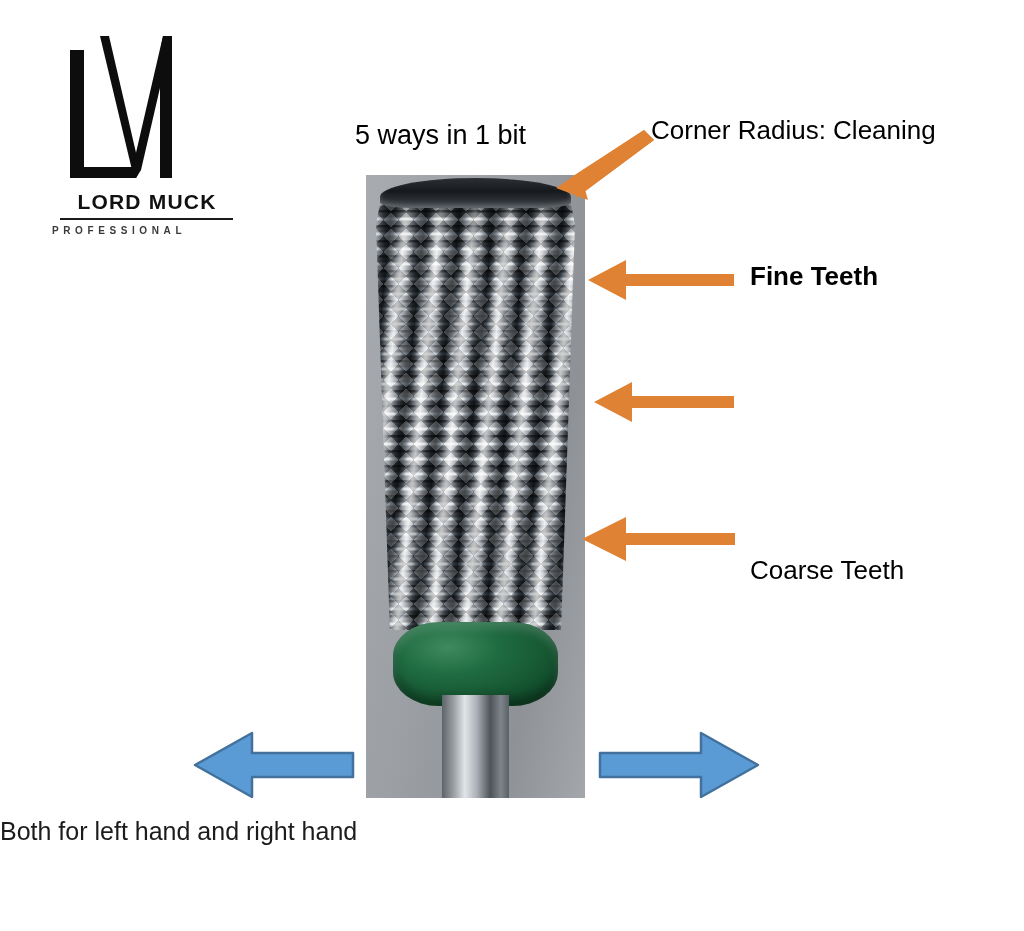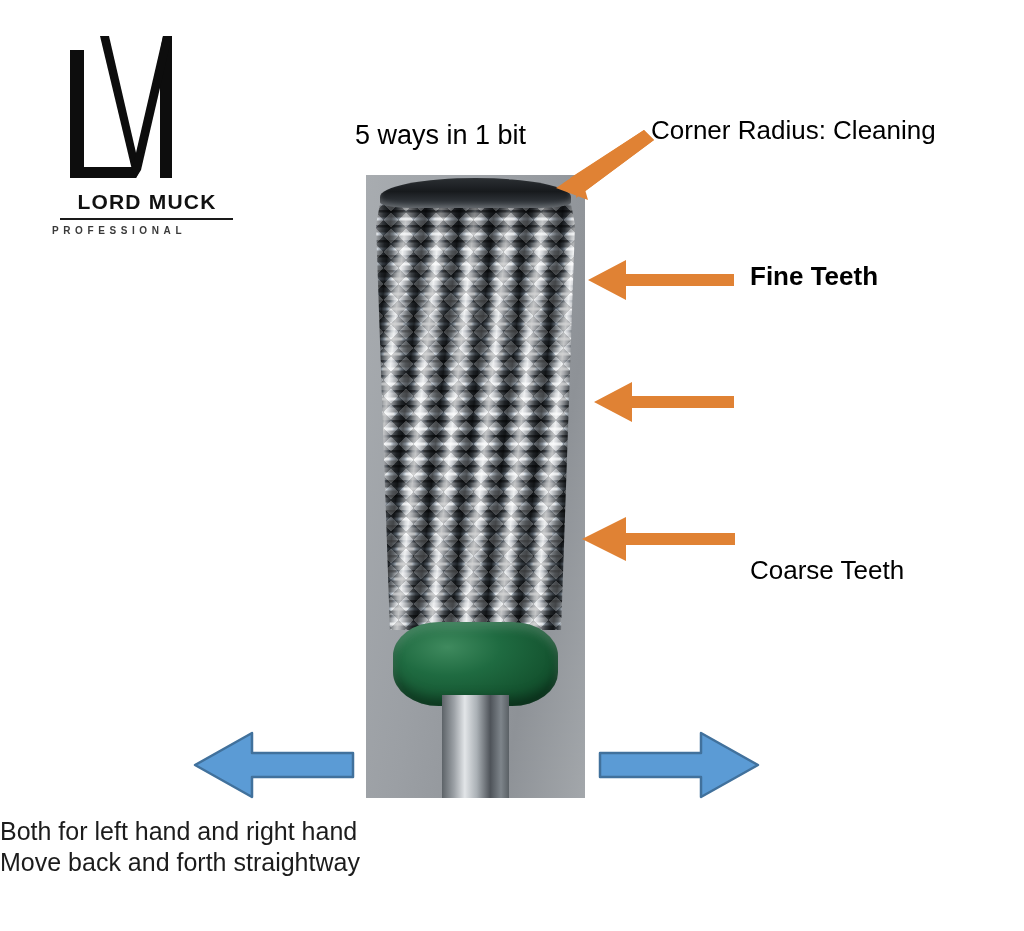--- a/index.html
+++ b/index.html
@@ -239,16 +239,15 @@
   <svg id="arrow-left-blue" class="arrow-svg" viewBox="0 0 165 80">
     <path d="M163 28 L62 28 L62 8 L5 40 L62 72 L62 52 L163 52 Z" fill="#5B9BD5" stroke="#41719C" stroke-width="2.5" stroke-linejoin="round"></path>
   </svg>
 
   <svg id="arrow-right-blue" class="arrow-svg" viewBox="0 0 165 80">
     <path d="M2 28 L103 28 L103 8 L160 40 L103 72 L103 52 L2 52 Z" fill="#5B9BD5" stroke="#41719C" stroke-width="2.5" stroke-linejoin="round"></path>
   </svg>
 
   <div id="footer-caption">
     <span class="line">Both for left hand and right hand</span>
-    <span class="line">Move back and forth straightway</span>
   </div>
 
 </div>
 
 </body></html>

